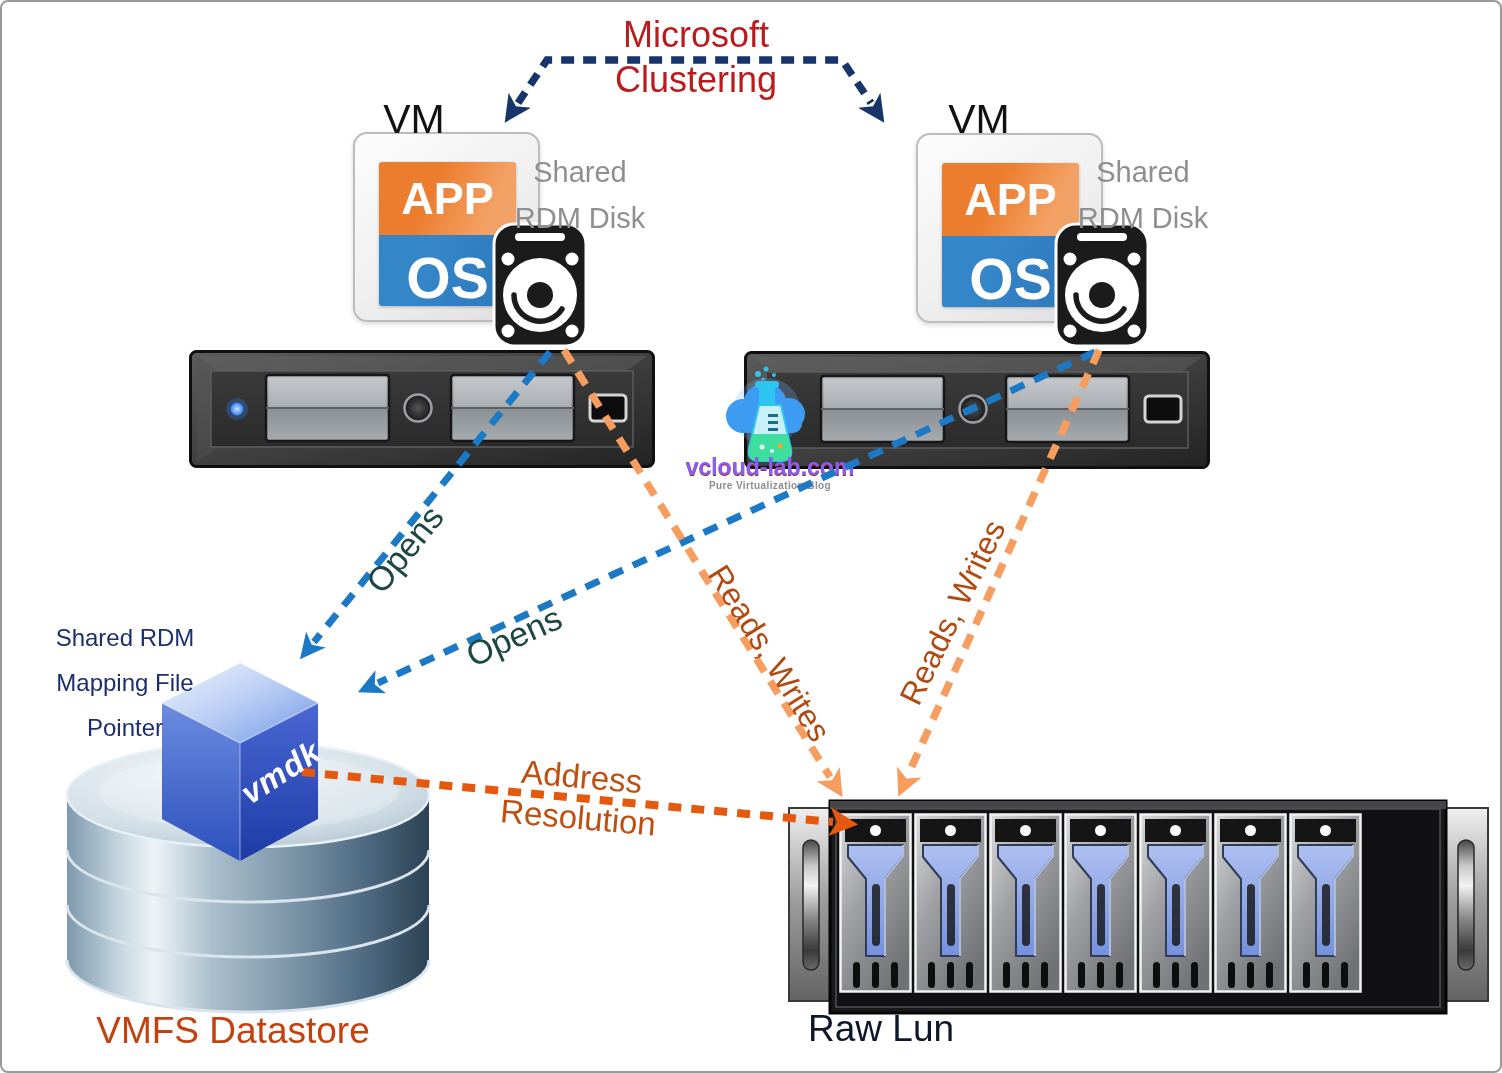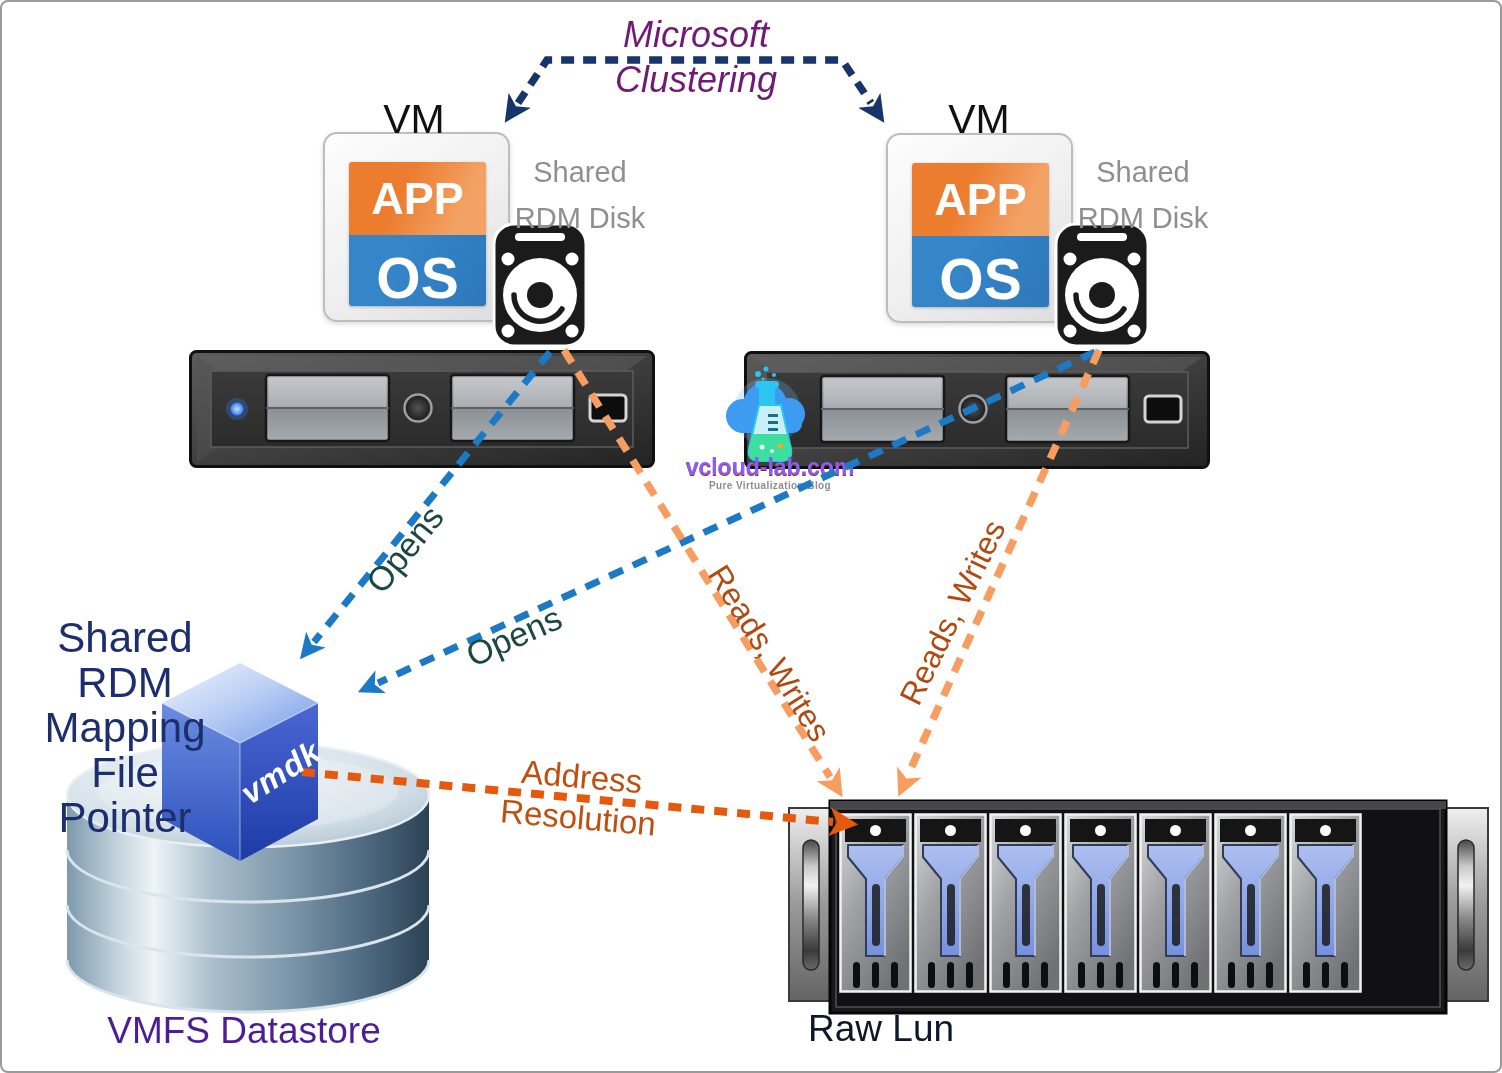--- a/index.html
+++ b/index.html
@@ -4,38 +4,38 @@
 <style>
   html,body{margin:0;padding:0;background:#fff;}
   .canvas{
     position:relative;width:1502px;height:1073px;background:#fff;
     border:2px solid #9a9a9a;border-radius:8px;box-sizing:border-box;overflow:hidden;
     font-family:"Liberation Sans", sans-serif;
   }
   .abs{position:absolute;}
   .prewrap{white-space:pre-line;}
   .lbl{position:absolute;text-align:center;}
-  .z4{z-index:4;} .z10{z-index:10;} .z15{z-index:15;} .z20{z-index:20;} .z30{z-index:30;}
+  .z4{z-index:4;margin-left:30px;} .z10{z-index:10;} .z15{z-index:15;} .z20{z-index:20;} .z30{z-index:30;}
 
   
-  .ms-clustering{left:544px;top:10px;width:300px;font-size:36px;line-height:45px;color:#701a75;font-style:italic;}
+  .ms-clustering{left:544px;top:10px;width:300px;font-size:36px;line-height:45px;color:#b91c1c;}
   .vm-label{width:100px;top:94px;font-size:41px;color:#111;}
   .vm1-label{left:362px;} .vm2-label{left:927px;}
   .rdm-disk-label{width:164px;top:147px;font-size:29px;line-height:46px;color:#8f8f8f;}
   .rdm1{left:496px;} .rdm2{left:1059px;}
   .opens{width:140px;font-size:34px;color:#1d4741;}
   .opens1{left:333px;top:528px;transform:rotate(-51deg);}
   .opens2{left:442px;top:615px;transform:rotate(-24deg);}
   .rw{width:232px;font-size:32px;color:#b14a10;}
   .rw1{left:651px;top:633px;transform:rotate(58deg);}
   .rw2{left:835px;top:592px;transform:rotate(-64deg);}
   .addr{left:438px;top:754px;width:280px;font-size:33px;line-height:41px;color:#bf4f0f;transform:rotate(5deg);}
-  .mapping{left:13px;top:613px;width:220px;font-size:42px;line-height:45px;color:#1c2e6e;}
+  .mapping{left:13px;top:613px;width:220px;font-size:24px;line-height:45px;color:#1c2e6e;}
   .vmdk-label{left:235px;top:752px;width:88px;font-size:32px;font-style:italic;font-weight:800;color:#fff;transform:rotate(-33deg);letter-spacing:1px;}
-  .vmfs{left:92px;top:1008px;width:300px;font-size:37px;color:#4c1d95;}
+  .vmfs{left:81px;top:1008px;width:300px;font-size:37px;color:#c2410c;}
   .rawlun{left:806px;top:1006px;width:220px;text-align:left;font-size:37px;color:#0f172a;}
   .logo-name{left:683px;top:452px;width:170px;font-size:23px;font-weight:800;color:#8b5cf6;text-shadow:0 1px 0 #94300c;}
   .logo-tag{left:690px;top:478px;width:156px;font-size:10px;font-weight:700;color:#8d8d8d;letter-spacing:.4px;}
 
   
   .vm-box{position:absolute;width:187px;height:190px;border:2px solid #bdbdbd;border-radius:14px;
     background:linear-gradient(145deg,#fdfdfd 0%,#efeff0 55%,#dddddf 100%);
     box-shadow:0 2px 5px rgba(0,0,0,.15);box-sizing:border-box;}
   .vm-box1{left:321px;top:130px;} .vm-box2{left:884px;top:131px;}
   .appos{position:absolute;left:24px;top:28px;width:137px;height:144px;border-radius:3px;overflow:hidden;box-shadow:0 1px 3px rgba(0,0,0,.25);}

